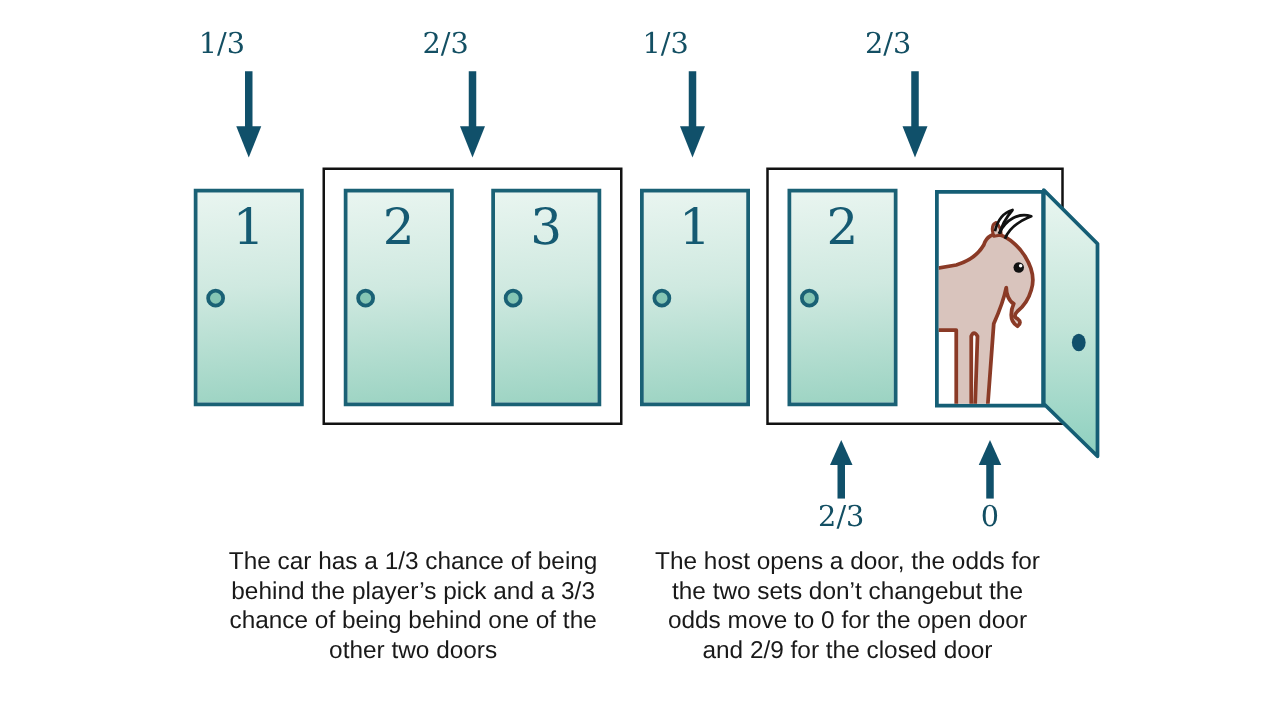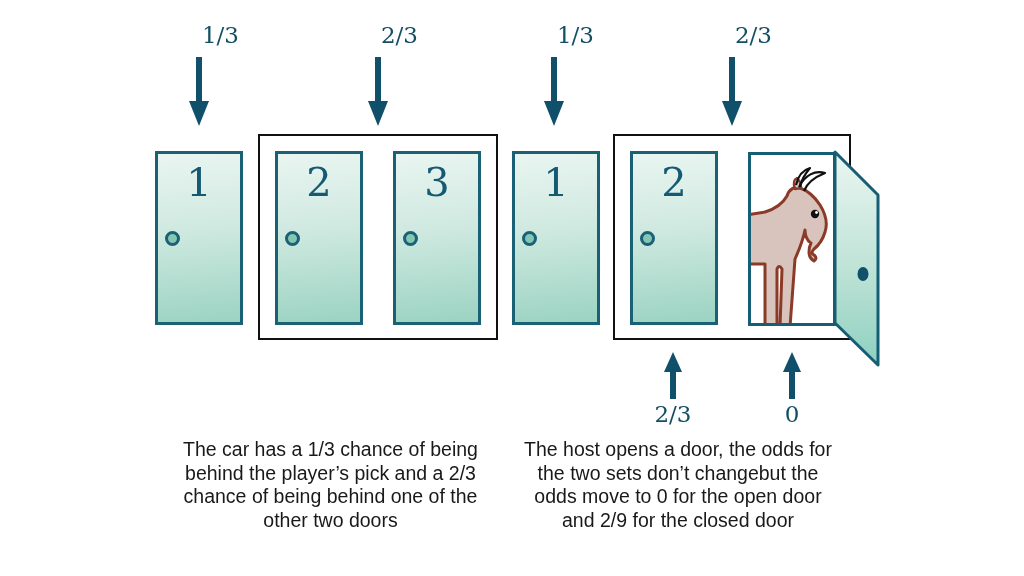--- a/index.html
+++ b/index.html
@@ -1,21 +1,21 @@
 <!DOCTYPE html>
 <html><head>
 <meta charset="utf-8">
 <style>
   html,body{margin:0;padding:0;background:#ffffff;}
   #canvas{
     position:relative;width:1024px;height:576px;background:#ffffff;
     overflow:hidden;font-family:"Liberation Sans",sans-serif;
   }
   .prob{
-    position:absolute;width:80px;top:22px;text-align:right;
+    position:absolute;width:80px;top:22px;text-align:left;
     font-family:"DejaVu Serif",serif;font-size:23px;color:#134f63;
   }
   .prob-bottom{
     position:absolute;width:80px;top:401px;text-align:center;
     font-family:"DejaVu Serif",serif;font-size:23px;color:#134f63;
   }
   .arrow-svg{position:absolute;display:block;}
   .group-box{
     position:absolute;top:134px;height:206px;border:2.5px solid #111111;
     box-sizing:border-box;background:transparent;
@@ -130,21 +130,21 @@
   </svg>
   <svg class="arrow-svg" style="left:781px;top:352px" width="22" height="47" viewBox="0 0 22 47">
     <polygon points="11,0 2,20 20,20" fill="#10506a"></polygon>
     <rect x="8" y="17" width="6" height="30" fill="#10506a"></rect>
   </svg>
 
   <div class="prob-bottom" style="left:633px">2/3</div>
   <div class="prob-bottom" style="left:752px">0</div>
 
   <div class="caption" style="left:158px;width:345px">The car has a 1/3 chance of being
-behind the player’s pick and a 2/3
+behind the player’s pick and a 3/3
 chance of being behind one of the
 other two doors</div>
   <div class="caption" style="left:498px;width:360px">The host opens a door, the odds for
 the two sets don’t changebut the
 odds move to 0 for the open door
 and 2/9 for the closed door</div>
 
 </div>
 
 </body></html>

